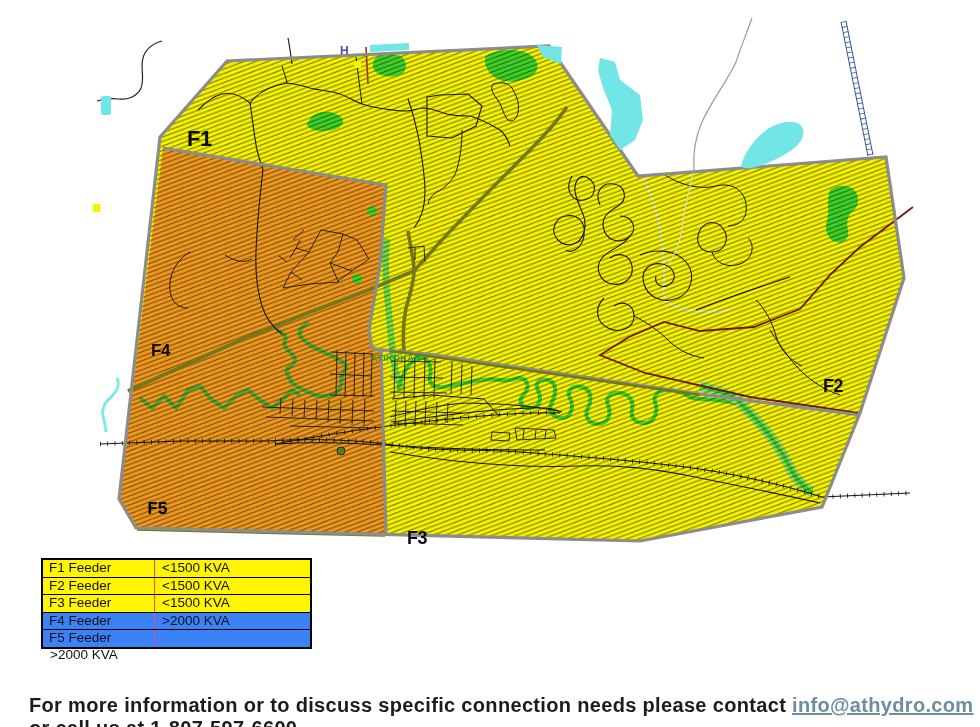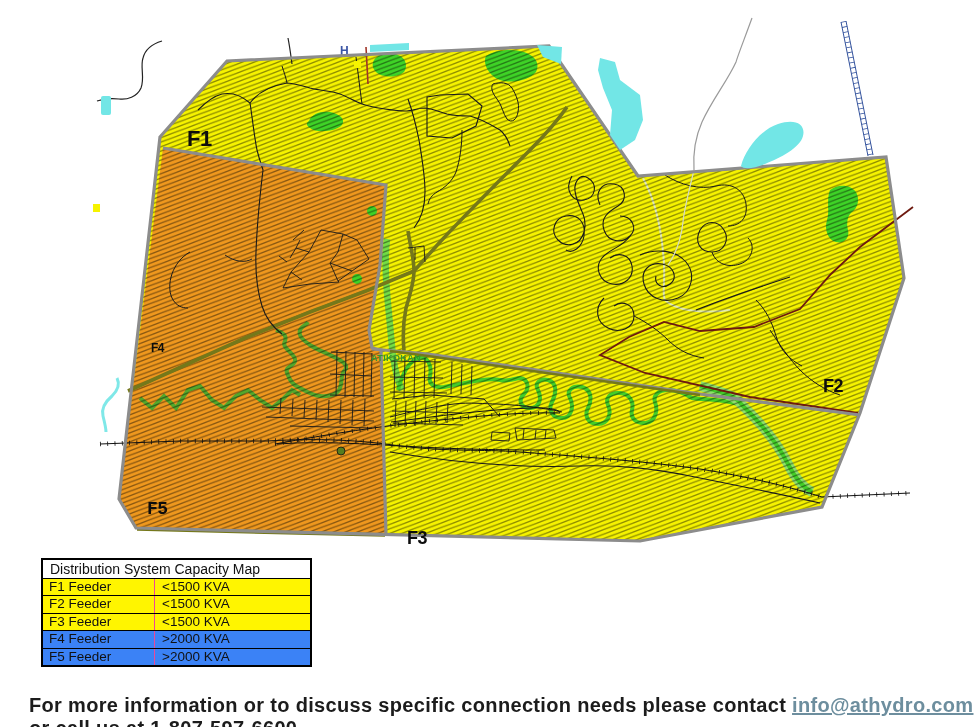--- a/index.html
+++ b/index.html
@@ -5,21 +5,21 @@
   html,body{margin:0;padding:0;background:#ffffff;}
   body{width:980px;height:727px;position:relative;overflow:hidden;
        font-family:"Liberation Sans", sans-serif;}
   .flabel{position:absolute;font-weight:bold;color:#0d0d0d;
           font-family:"Liberation Sans", sans-serif;}
   #legend{position:absolute;left:41px;top:558px;width:267px;
           border:2px solid #000;font-size:13.5px;color:#111;}
   #legend .hdr{background:#fff;height:17.5px;line-height:18px;padding-left:7px;
           border-bottom:1px solid #000;font-size:14px;}
   #legend .row{height:16.5px;line-height:16.8px;display:flex;border-bottom:1px solid #000;}
-  #legend .row:last-child{border-bottom:none;}
+  #legend .row:last-child{border-bottom:none;flex-direction:column;}
   #legend .c1{width:105px;padding-left:6px;border-right:1px solid #ec4899;}
   #legend .c2{flex:1;padding-left:7px;}
   .yel{background:#FFF500;}
   .org{background:#3b82f6;}
   #footer{position:absolute;left:29px;top:694px;font-size:20px;color:#1c1c1c;letter-spacing:0.33px;font-weight:bold;}
   #footer .lnk{color:#6d8e9e;text-decoration:underline;}
 </style>
 </head>
 <body>
 
@@ -193,27 +193,26 @@
 
   <text x="371" y="361" font-size="9" font-weight="bold" fill="#2F9A2F" font-family="Liberation Sans, sans-serif" letter-spacing="0.4">ATIKOKAN</text>
 </svg>
 
 <div class="flabel" style="left:187px;top:126px;font-size:22px;letter-spacing:-0.5px;">F1</div>
 
 <div class="flabel" style="left:823px;top:376px;font-size:18px;letter-spacing:-0.5px;">F2</div>
 
 <div class="flabel" style="left:407px;top:508px;font-size:18px;letter-spacing:-0.5px;margin-top:20px;">F3</div>
 
-<div class="flabel" style="left:151px;top:341px;font-size:12px;letter-spacing:-0.5px;">F4</div>
+<div class="flabel" style="left:151px;top:341px;font-size:17px;letter-spacing:-0.5px;">F4</div>
 
 <div class="flabel" style="left:147px;top:499px;font-size:18px;letter-spacing:-0.5px;font-family:Liberation Mono, monospace;">F5</div>
 
 <div id="legend">
 
-  <div class="hdr">Distribution System Capacity Map</div>
 
   <div class="row yel">
       <div class="c1">F1 Feeder</div>
       <div class="c2">&lt;1500 KVA</div>
     </div>
 
   <div class="row yel">
       <div class="c1">F2 Feeder</div>
       <div class="c2">&lt;1500 KVA</div>
     </div>

